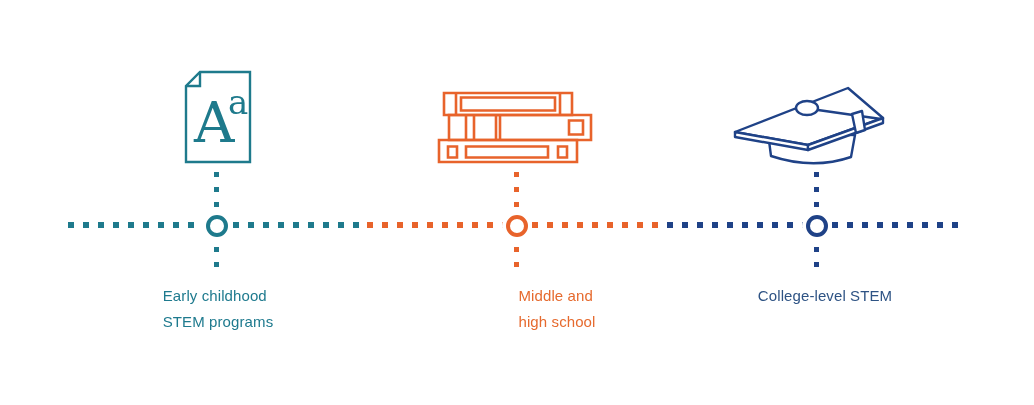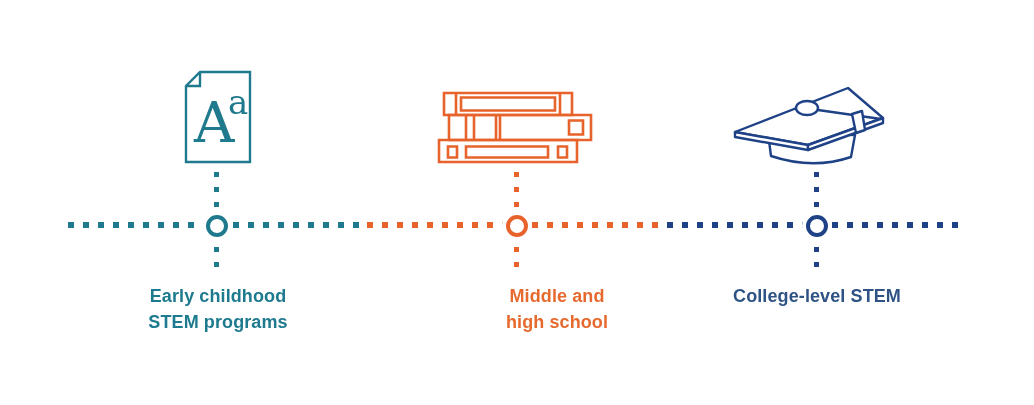--- a/index.html
+++ b/index.html
@@ -30,26 +30,26 @@
   
   .icon{position:absolute;}
   .icon.teal{color:var(--teal,#1E7A8C);}
   .icon.orange{color:var(--orange,#E8632B);}
   .icon.navy{color:var(--navy,#1F4287);}
   .icon svg{display:block;width:100%;height:100%;}
   .icon svg *{vector-effect:non-scaling-stroke;}
   
   .label{
     position:absolute;top:283px;transform:translateX(-50%);
-    text-align:center;font-weight:bold;font-size:18px;line-height:26px;
+    text-align:left;font-weight:normal;font-size:15px;line-height:26px;
     white-space:nowrap;letter-spacing:0.1px;
   }
   .label.teal{color:var(--teal_text,#1E7A8E);}
   .label.orange{color:var(--orange_text,#E66A2E);margin-left:40px;}
-  .label.navy{color:var(--navy_text,#2E5384);}
+  .label.navy{color:var(--navy_text,#2E5384);margin-left:8px;}
   .label span{display:block;}
   .doc-glyph-A{font-family:"DejaVu Serif",serif;font-size:56px;}
   .doc-glyph-a{font-family:"DejaVu Serif",serif;font-size:34px;}
 </style>
 </head>
 <body>
 
 <div class="stage">
 
   <div class="hseg teal" style="left:68px;width:299px;"></div>

